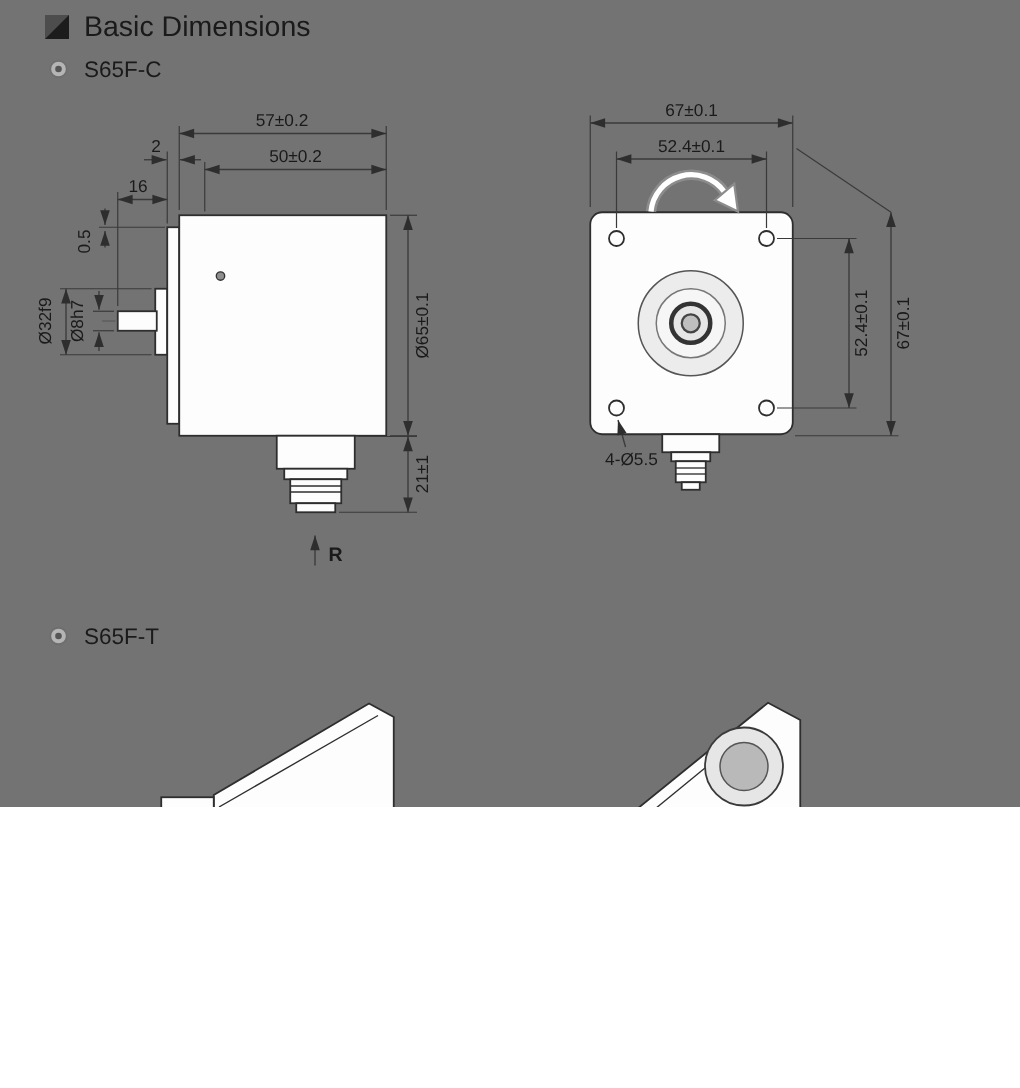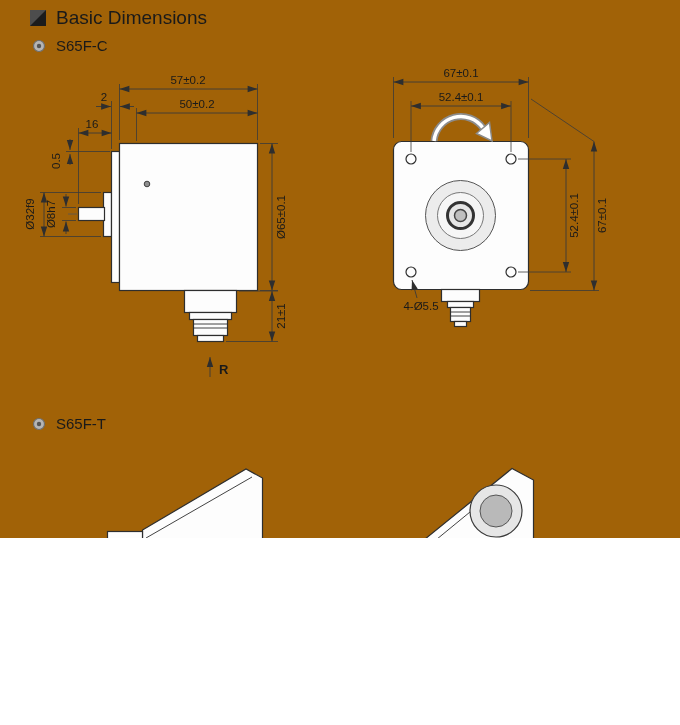--- a/index.html
+++ b/index.html
@@ -1,16 +1,16 @@
 <!DOCTYPE html>
 <html><head>
 <meta charset="utf-8">
 <style>
   html,body{margin:0;padding:0;background:#ffffff;}
-  .page{position:relative;width:680px;height:538px;background:#a16207;font-family:"Liberation Sans",sans-serif;overflow:hidden;}
+  .page{position:relative;width:680px;height:538px;background:#737373;font-family:"Liberation Sans",sans-serif;overflow:hidden;}
   svg{position:absolute;top:0;left:0;display:block;}
   svg text{font-family:"Liberation Sans",sans-serif;fill:#1a1a1a;}
   .t-title{font-size:19px;}
   .t-sec{font-size:15px;}
   .t-dim{font-size:11.5px;}
   .t-dim-b{font-size:13px;font-weight:bold;}
   .obj{fill:#fdfdfd;stroke:#2e2e2e;stroke-width:1.2;}
   .dimln{stroke:#3a3a3a;stroke-width:0.9;fill:none;}
   .extln{stroke:#3a3a3a;stroke-width:0.8;fill:none;}
   .thin{stroke:#2e2e2e;stroke-width:0.9;fill:none;}

